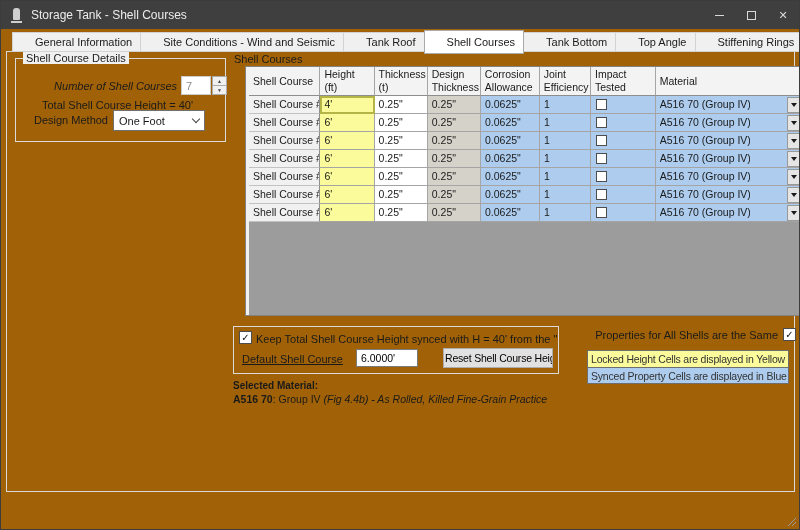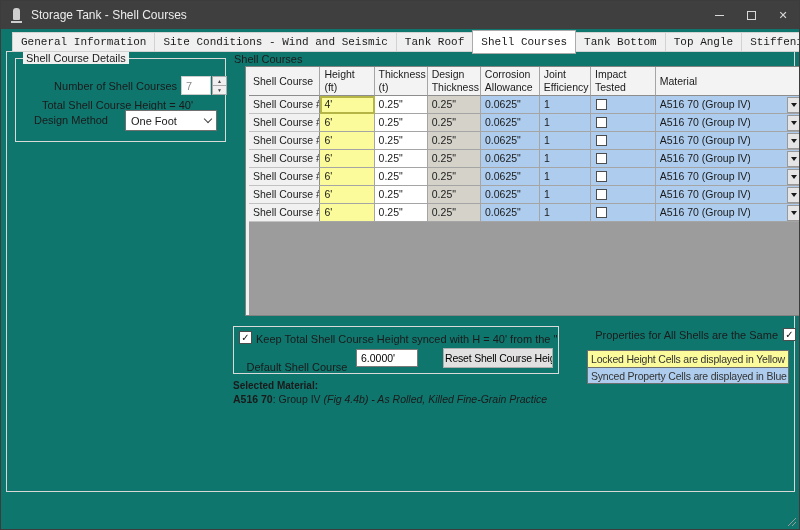--- a/index.html
+++ b/index.html
@@ -1,19 +1,19 @@
 <!DOCTYPE html>
 <html style="--yellow: #fbfb9b; --blue: #aecdee; --gray: #d5d2ca;"><head>
 <meta charset="utf-8">
 <style>
   * { box-sizing: border-box; }
   html,body { margin:0; padding:0; }
   body { width:800px; height:530px; font-family:"Liberation Sans","DejaVu Sans",sans-serif; }
 
-  .window { position:relative; width:800px; height:530px; background:#0f766e;
+  .window { position:relative; width:800px; height:530px; background:#a16207;
             border:1px solid #3c3c3c; overflow:hidden; font-size:11px; color:#1a1a1a; }
 
   
   .titlebar { position:absolute; left:0; top:0; right:0; height:28px; background:#3f3f3f;
               display:flex; align-items:center; }
   .app-icon { width:11px; height:15px; margin-left:10px; position:relative; }
   .app-icon .tank-body { position:absolute; left:2px; top:0; width:7px; height:12px;
                          background:#cfcfcf; border-radius:3px 3px 1px 1px; }
   .app-icon .tank-base { position:absolute; left:0; bottom:0; width:11px; height:2px; background:#cfcfcf; }
   .titlebar .title { color:#ececec; font-size:12px; margin-left:9px; white-space:nowrap; }
@@ -21,47 +21,47 @@
   .cap-btn { width:32px; height:28px; display:flex; align-items:center; justify-content:center;
              color:#d9d9d9; cursor:default; }
   .min-bar { width:9px; height:1px; background:#d9d9d9; }
   .max-box { width:9px; height:9px; border:1px solid #d9d9d9; }
   .close-glyph { font-size:11px; line-height:11px; }
 
   
   .pageline { position:absolute; left:5px; top:50px; width:789px; height:441px;
               border:1px solid #d8d8d8; background:transparent; }
   .tabstrip { position:absolute; left:11px; top:31px; height:20px; display:flex; z-index:3; }
-  .tab { padding:3px 8px 0 8px; height:20px; background:#f0f0f0; border:1px solid #d2d2d2;
-         margin-left:-1px; white-space:nowrap; font-size:11px;font-family:Liberation Mono, monospace; }
+  .tab { padding:3px 8px 0 22px; height:20px; background:#f0f0f0; border:1px solid #d2d2d2;
+         margin-left:-1px; white-space:nowrap; font-size:11px; }
   .tab:first-child { margin-left:0; }
   .tab.selected { background:#ffffff; border-color:#ababab; height:24px; margin-top:-2px;
                   padding-top:5px; z-index:4; position:relative; }
 
   
   .groupbox { position:absolute; border:1px solid #dadada; }
   .gb-label { position:absolute; top:-7px; left:7px; background:#f0f0f0; padding:0 3px;
               white-space:nowrap; }
 
   
   .gb-details { left:14px; top:57px; width:211px; height:84px; }
   .lbl { position:absolute; white-space:nowrap; }
-  .num-label { left:6px; top:21px; width:155px; text-align:right; }
+  .num-label { left:6px; top:21px; width:155px; text-align:right;font-style:italic; }
   .num-input { position:absolute; left:165px; top:17px; width:30px; height:19px;
                border:1px solid #cccccc; background:#ffffff; color:#8a8a8a; font-size:11px;
                padding:0 4px; font-family:inherit; }
   .spinner { position:absolute; left:196px; top:17px; width:15px; height:19px; display:flex;
              flex-direction:column; }
   .spin-btn { flex:1; background:#f0f0f0; border:1px solid #ababab; display:flex;
               align-items:center; justify-content:center; font-size:5px; color:#444;
               line-height:5px; padding:0; }
   .spin-btn + .spin-btn { margin-top:-1px; }
   .total-label { left:0; right:6px; top:40px; text-align:center; }
   .dm-label { left:0px; top:55px; width:92px; text-align:right; }
-  .combo { position:absolute; left:109px; top:51px; width:92px; height:21px; background:#ffffff;
+  .combo { position:absolute; left:97px; top:51px; width:92px; height:21px; background:#ffffff;
            border:1px solid #707070; display:flex; align-items:center; padding:0 5px; }
   .combo .combo-value { flex:1; white-space:nowrap; overflow:hidden; }
   .chev { width:6px; height:6px; border-right:1.5px solid #444; border-bottom:1.5px solid #444;
           transform:rotate(45deg); margin-top:-3px; flex:0 0 auto; }
 
   
   .grid-title { position:absolute; left:233px; top:52px; }
   .grid { position:absolute; left:244px; top:65px; width:558px; height:250px;
           background:#f1f1f1; border:1px solid #828282; padding-left:3px; }
   .grid-inner { width:100%; height:100%; background:#9c9c9c; display:flex;
@@ -96,21 +96,21 @@
               color:#111; flex:0 0 auto; }
   .checkbox.small { width:11px; height:11px; line-height:9px; font-size:9px; }
   .checkbox .mark { visibility:hidden; }
   .checkbox.checked .mark { visibility:visible; }
 
   
   .gb-sync { left:232px; top:325px; width:326px; height:48px; }
   .sync-check { position:absolute; left:5px; top:4px; }
   .sync-label { position:absolute; left:22px; top:6px; width:301px; white-space:nowrap;
                 overflow:hidden; }
-  .default-label { left:8px; top:34px; width:110px; text-align:center; }
+  .default-label { left:8px; top:26px; width:110px; text-align:left;text-decoration:underline; }
   .default-input { position:absolute; left:122px; top:22px; width:62px; height:18px;
                    border:1px solid #7a7a7a; background:#fff; font-size:10.5px; padding:0 4px;
                    font-family:inherit; }
   .reset-btn { position:absolute; left:209px; top:21px; height:20px; width:110px;
                background:#e1e1e1; border:1px solid #adadad; font-size:10.5px;
                letter-spacing:-0.2px; font-family:inherit; padding:0 1px; white-space:nowrap;
                overflow:hidden; }
 
   .props-row { position:absolute; left:563px; top:327px; width:232px; display:flex;
                align-items:center; justify-content:flex-end; gap:5px; }

